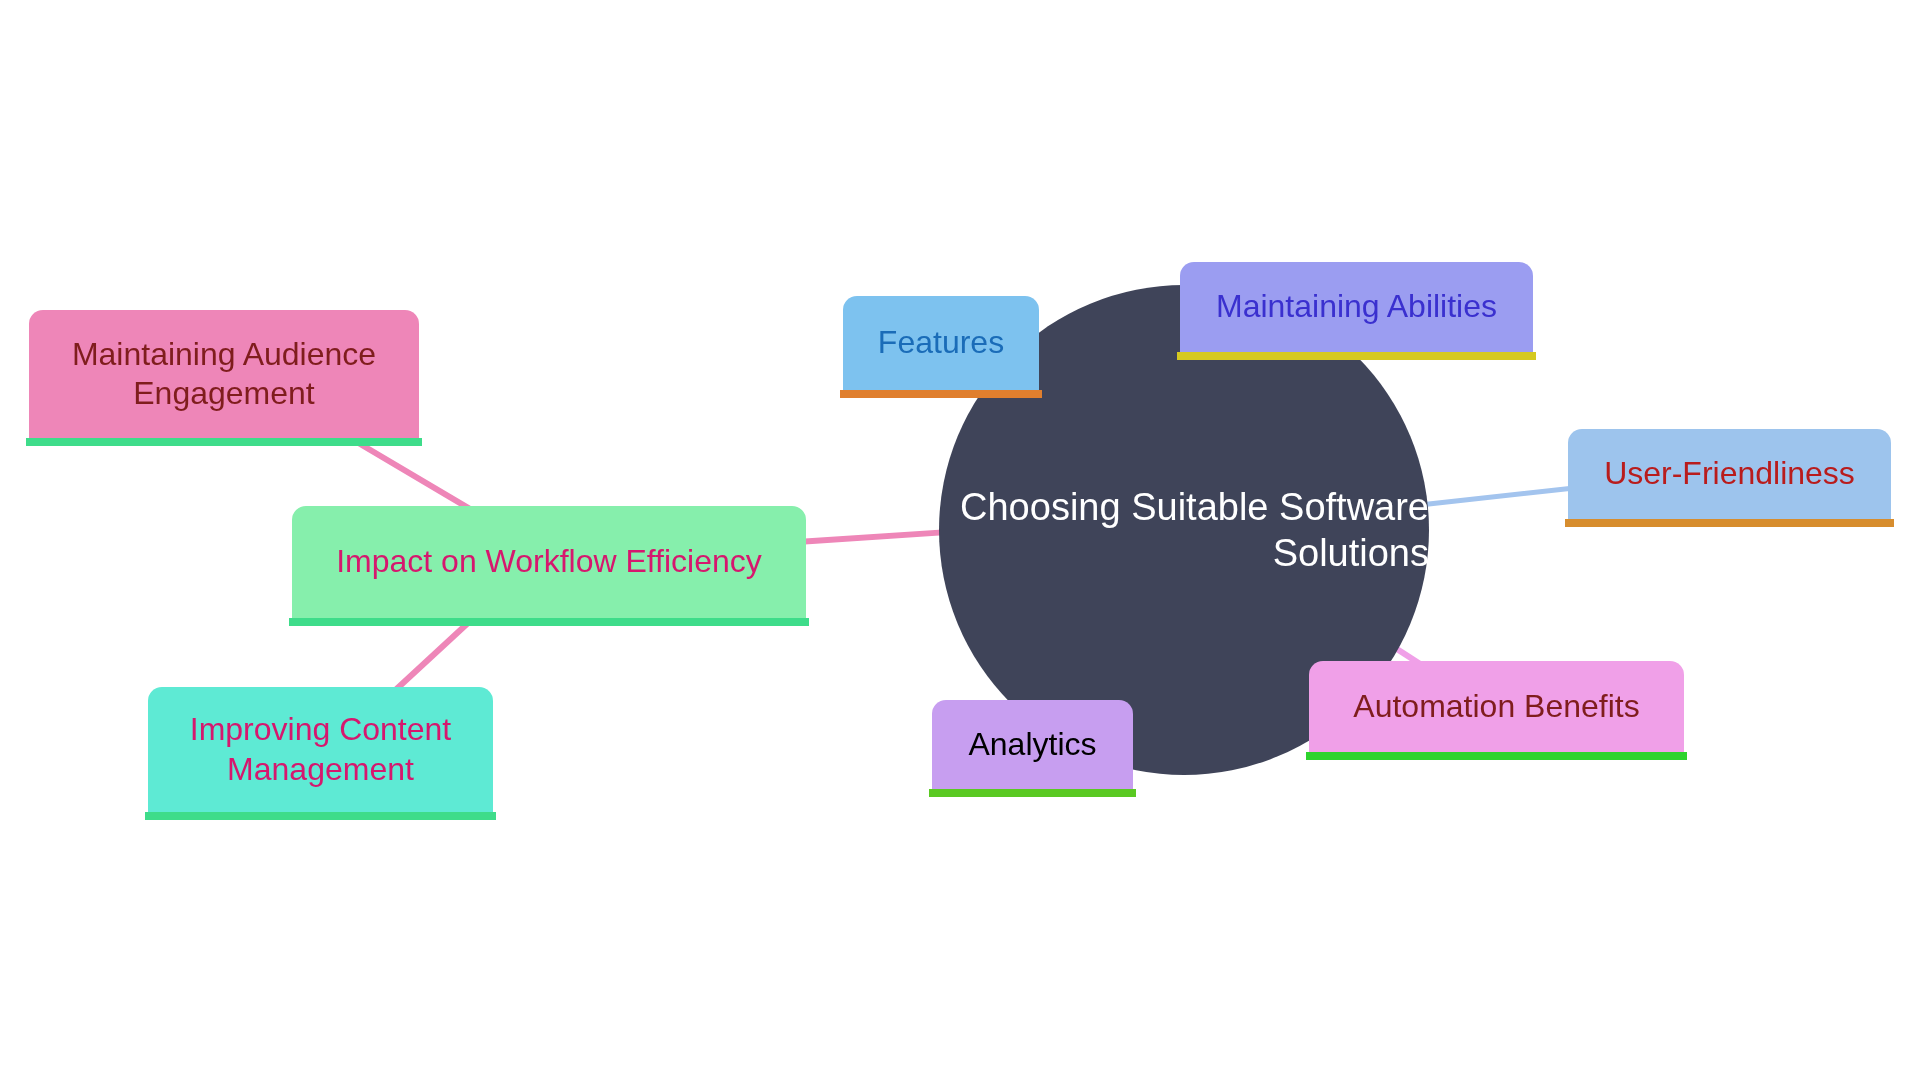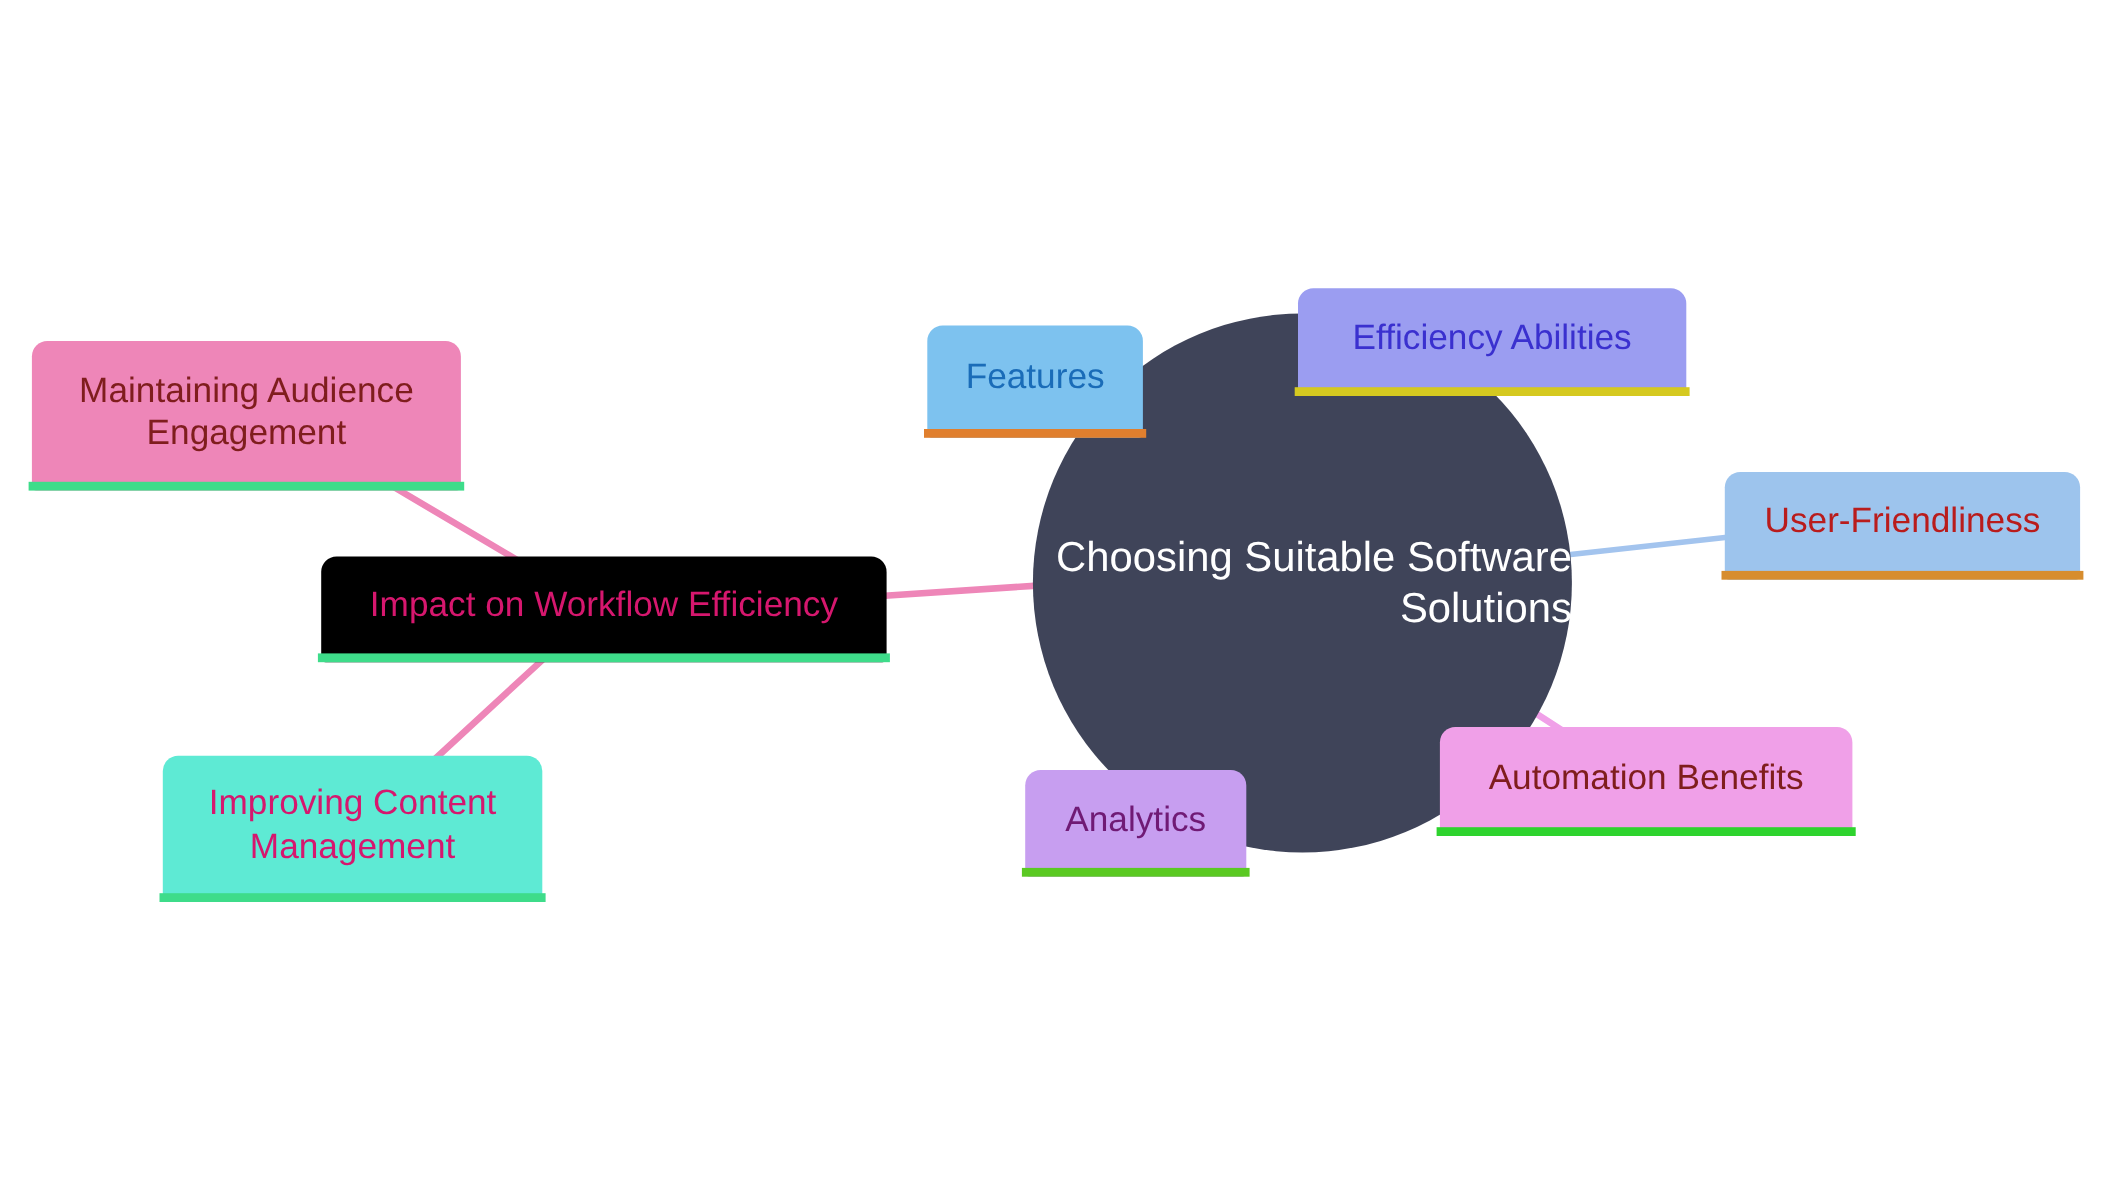--- a/index.html
+++ b/index.html
@@ -85,27 +85,27 @@
 
   .node-integration { left: 1180px; top: 262px; width: 353px; height: 98px; background: #9b9df1; color: #3a30cf; }
   .node-integration .bar { background: #d5c920; }
 
   .node-user       { left: 1568px; top: 429px; width: 323px; height: 98px; background: #9dc4ed; color: #b91c1c; }
   .node-user       .bar { background: #d78d2e; }
 
   .node-automation { left: 1309px; top: 661px; width: 375px; height: 99px; background: #f0a0e8; color: #7f1d1d; }
   .node-automation .bar { background: #2ed32e; }
 
-  .node-analytics  { left: 932px;  top: 700px; width: 201px; height: 97px; background: #c79ef0; color: #701a75; }
+  .node-analytics  { left: 932px;  top: 700px; width: 201px; height: 97px; background: #c79ef0; color: #000000; }
   .node-analytics  .bar { background: #5ac922; }
 
   .node-mae        { left: 29px;   top: 310px; width: 390px; height: 136px; background: #ee86b8; color: #7f1d1d; }
   .node-mae        .bar { background: #3edc8a; }
 
-  .node-impact     { left: 292px;  top: 506px; width: 514px; height: 96px; background: #000000; color: #d6176e; }
+  .node-impact     { left: 292px;  top: 506px; width: 514px; height: 120px; background: #86efac; color: #d6176e; }
   .node-impact     .bar { background: #3edc8a; }
 
   .node-icm        { left: 148px;  top: 687px; width: 345px; height: 133px; background: #5eead4; color: #d6176e; }
   .node-icm        .bar { background: #3edc8a; }
 </style>
 </head>
 <body>
 
 <div class="stage">
 
@@ -121,21 +121,21 @@
       <span>Solutions</span>
     </div>
   </div>
 
   <div class="node node-features">
     <span>Features</span>
     <div class="bar"></div>
   </div>
 
   <div class="node node-integration">
-    <span>Efficiency Abilities</span>
+    <span>Maintaining Abilities</span>
     <div class="bar"></div>
   </div>
 
   <div class="node node-user">
     <span>User-Friendliness</span>
     <div class="bar"></div>
   </div>
 
   <div class="node node-automation">
     <span>Automation Benefits</span>

